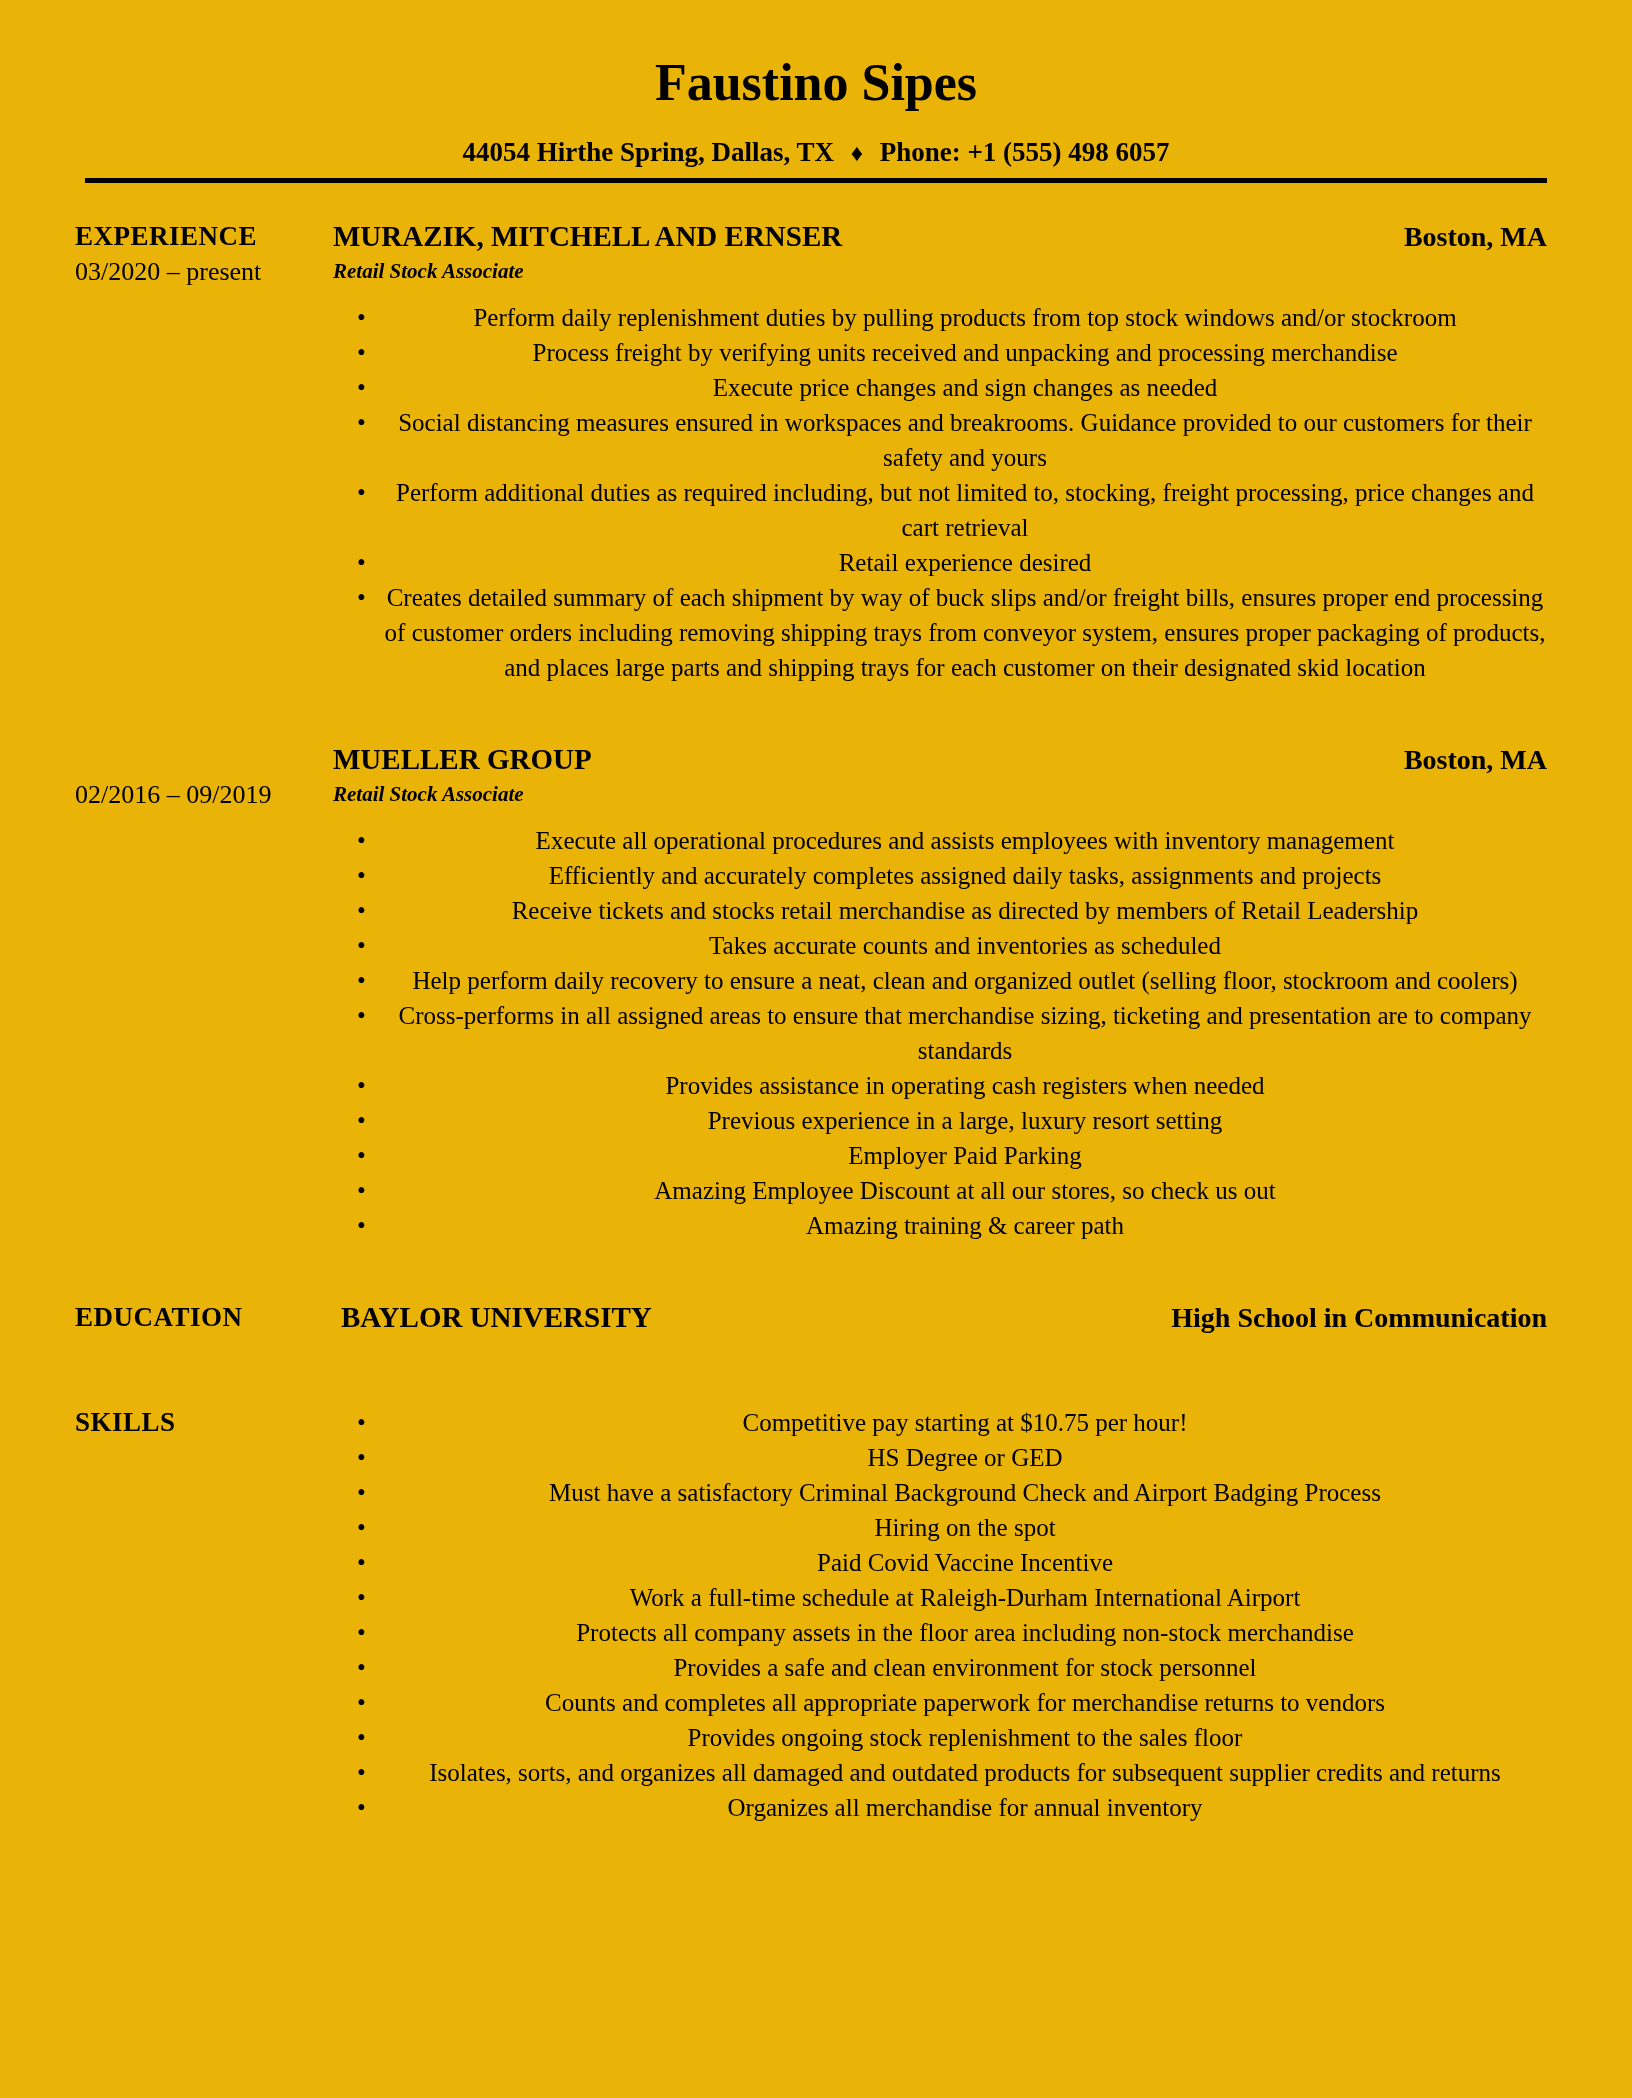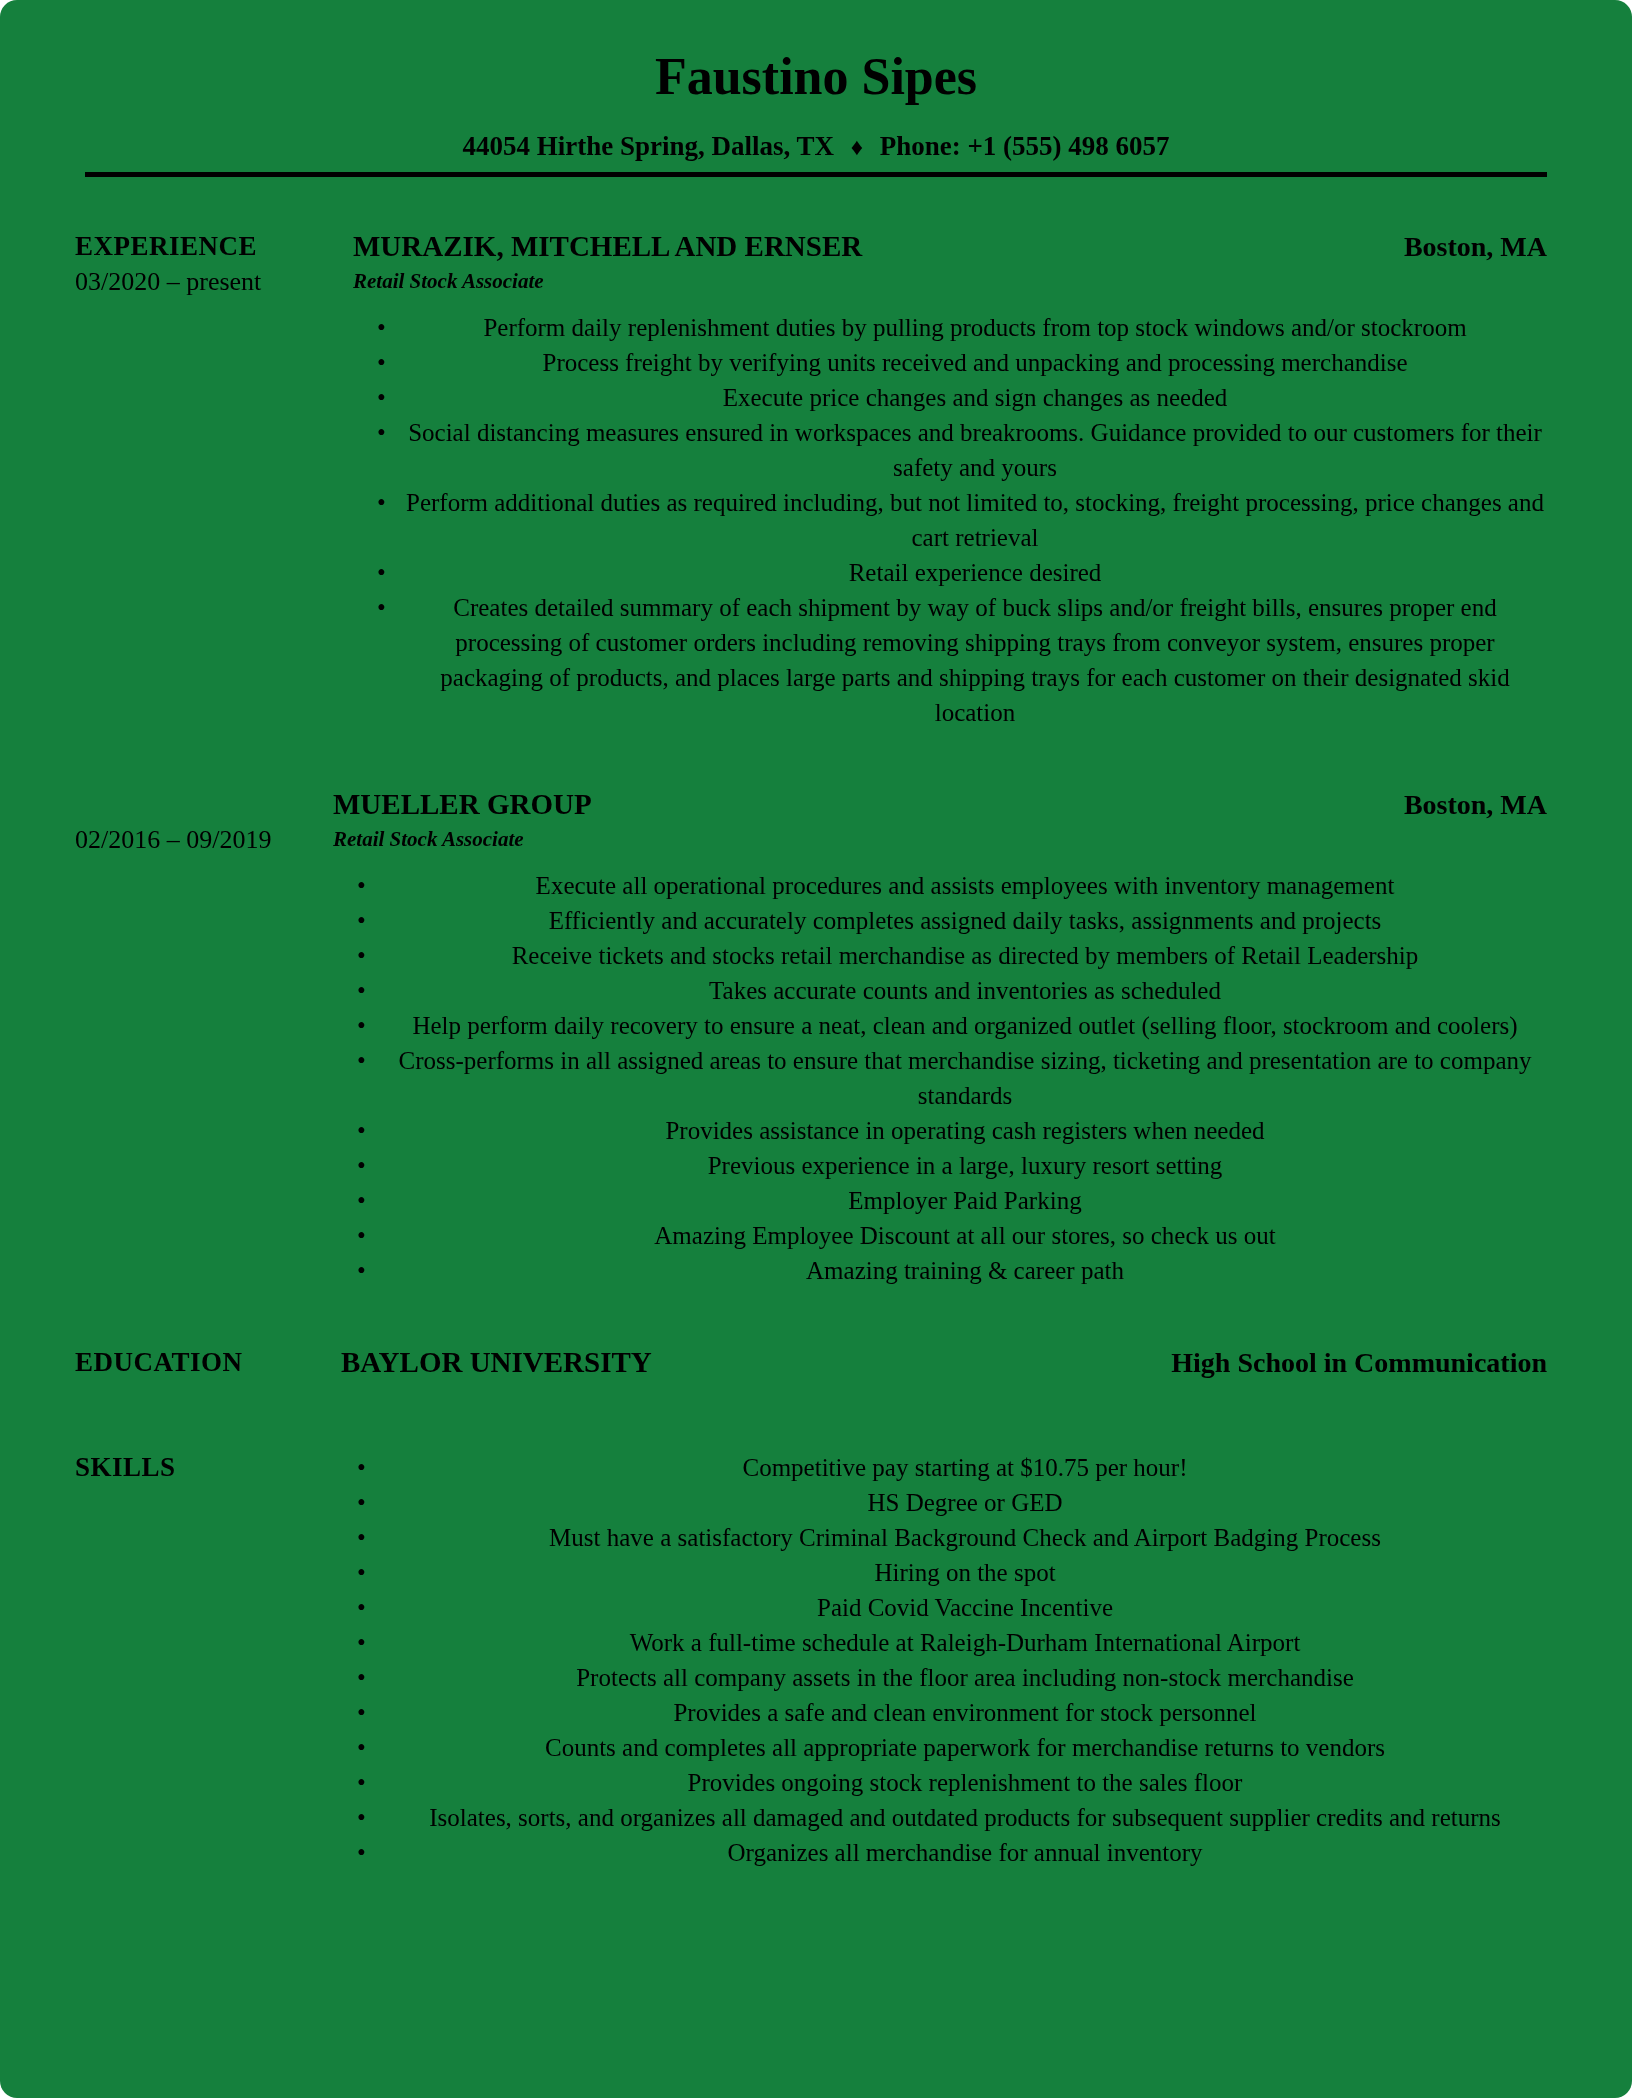--- a/index.html
+++ b/index.html
@@ -1,26 +1,25 @@
 <!DOCTYPE html>
 <html><head>
 <meta charset="utf-8">
 <style>
   html, body { margin: 0; padding: 0; background: #ffffff; }
   .page {
     width: 1632px;
     height: 2098px;
     box-sizing: border-box;
     margin: 0 auto;
-    background: #15803d;
+    background: #eab308;
     color: #000000;
     font-family: "Liberation Serif", "DejaVu Serif", serif;
-    padding: 8px 85px;
+    padding: 14px 85px;
     overflow: hidden;
-    border-radius: 17px;
   }
 
   
   .header { text-align: center; }
   .name {
     font-size: 52px;
     font-weight: bold;
     line-height: 1.1;
     padding-top: 40px;
     margin: 0;
@@ -90,21 +89,21 @@
     position: relative;
     padding-left: 50px;
   }
   ul.bullets li::before {
     content: "\2022";
     position: absolute;
     left: 24px;
   }
 
   
-  .row-exp1   { margin-top: 52px; gap: 20px; }
+  .row-exp1   { margin-top: 36px; }
   .row-exp2   { margin-top: 57px; }
   .row-edu    { margin-top: 57px; gap: 8px; }
   .row-skills { margin-top: 70px; }
   .row-exp2 .date { padding-top: 35px; }
   .row-skills ul.bullets { margin-top: 0; }
 </style>
 </head>
 <body>
 
 <div class="page">

